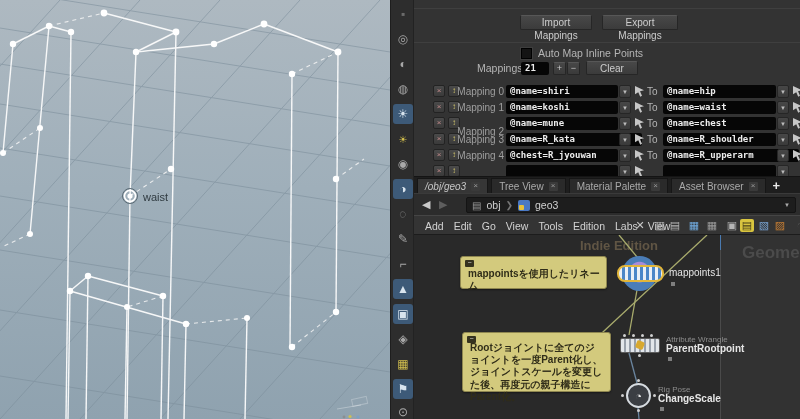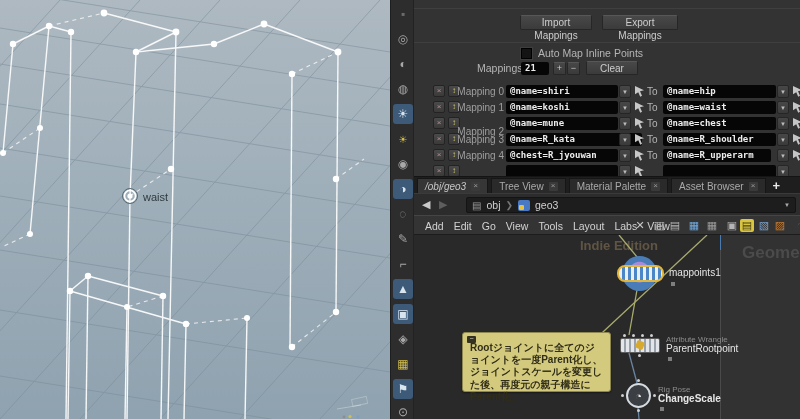--- a/index.html
+++ b/index.html
@@ -317,21 +317,21 @@
       </div>
 
       <div>
         <div class="rowbtn del" style="left:19px; top:149px">×</div>
         <div class="rowbtn ins" style="left:34px; top:149px">↕</div>
         <div class="rowlabel" style="left:38px; top:150px">Mapping 4</div>
         <div class="blackfield" style="left:92px; top:149px; width:112px">@chest=R_jyouwan</div>
         <div class="ddbtn" style="left:205px; top:149px">▼</div>
         <div class="cursor-arrow" style="left:221px; top:150px"></div>
         <div class="plabel" style="left:233px; top:150px; font-size:10px">To</div>
-        <div class="blackfield" style="left:249px; top:149px; width:108px">@name=R_upperarm</div>
+        <div class="blackfield" style="left:249px; top:149px; width:136px">@name=R_upperarm</div>
         <div class="ddbtn" style="left:363px; top:149px">▼</div>
         <div class="cursor-arrow" style="left:379px; top:150px"></div>
       </div>
 
       <div>
         <div class="rowbtn del" style="left:19px; top:165px">×</div>
         <div class="rowbtn ins" style="left:34px; top:165px">↕</div>
         <div class="blackfield" style="left:92px; top:165px; width:112px"></div>
         <div class="ddbtn" style="left:205px; top:165px">▼</div>
         <div class="cursor-arrow" style="left:221px; top:166px"></div>
@@ -373,21 +373,21 @@
       </div>
     </div>
 
     <div class="menubar">
       <div class="menuitems">
         <span>Add</span>
         <span>Edit</span>
         <span>Go</span>
         <span>View</span>
         <span>Tools</span>
-        <span>Layout</span>
+        <span>Edition</span>
         <span>Labs</span>
         <span>View</span>
       </div>
       <span class="micon" style="left:219px; color:#c9c9c9">✕</span>
       <span class="micon" style="left:239px">▥</span>
       <span class="micon" style="left:254px">▤</span>
       <span class="micon" style="left:273px; color:#6fa8dc">▦</span>
       <span class="micon" style="left:291px; color:#9a9a9a">▦</span>
       <span class="micon" style="left:311px">▣</span>
       <span class="micon" style="left:326px; color:#4a421a; background:#d9c53f">▤</span>
@@ -400,40 +400,44 @@
       <div class="watermark">Indie Edition</div>
 
       <svg class="wires" width="386" height="184" viewBox="0 0 386 184">
         <line x1="205" y1="0" x2="228" y2="28" stroke="#a9ac6d" stroke-width="1.3"></line>
         <line x1="293" y1="0" x2="175" y2="110" stroke="#a9ac6d" stroke-width="1.3"></line>
         <line x1="223" y1="55" x2="215" y2="100" stroke="#a9ac6d" stroke-width="1.3"></line>
         <line x1="215" y1="118" x2="223" y2="148" stroke="#6b86a0" stroke-width="1.3"></line>
         <line x1="224" y1="173" x2="225" y2="184" stroke="#6b86a0" stroke-width="1.3"></line>
       </svg>
 
+      <div class="note" style="left:46px; top:21px; width:147px; height:33px">
+        <div class="notemin">−</div>
+        <div class="notetext">mappointsを使用したリネーム</div>
+      </div>
 
       <div class="note" style="left:48px; top:97px; width:149px; height:60px">
         <div class="notemin">−</div>
         <div class="notetext" style="top:9px">Rootジョイントに全てのジョイントを一度Parent化し、ジョイントスケールを変更した後、再度元の親子構造にParent化。</div>
       </div>
 
       <div class="nodecircle-map"></div>
       <div class="nodepill"></div>
       <div class="nodename" style="left:255px; top:32px">mappoints1</div>
       <div class="nodedot" style="left:257px; top:47px"></div>
 
       <span class="pin" style="left:209px; top:99px"></span>
       <span class="pin" style="left:218px; top:99px"></span>
       <span class="pin" style="left:227px; top:99px"></span>
       <span class="pin" style="left:236px; top:99px"></span>
       <div class="wranglebox"></div>
       <div class="wrangleglyph"></div>
       <span class="pin" style="left:224px; top:119px"></span>
       <div class="nodetype" style="left:252px; top:100px">Attribute Wrangle</div>
-      <div class="nodename" style="left:252px; top:108px; font-weight:normal">ParentRootpoint</div>
+      <div class="nodename" style="left:252px; top:108px; font-weight:bold">ParentRootpoint</div>
       <div class="nodedot" style="left:254px; top:122px"></div>
 
       <span class="pin" style="left:223px; top:144px"></span>
       <div class="posecircle">◔</div>
       <span class="pin" style="left:223px; top:174px"></span>
       <span class="pin" style="left:207px; top:159px"></span>
       <span class="pin" style="left:239px; top:159px"></span>
       <div class="nodetype" style="left:244px; top:150px">Rig Pose</div>
       <div class="nodename" style="left:244px; top:158px; font-weight:bold">ChangeScale</div>
       <div class="nodedot" style="left:246px; top:172px"></div>

